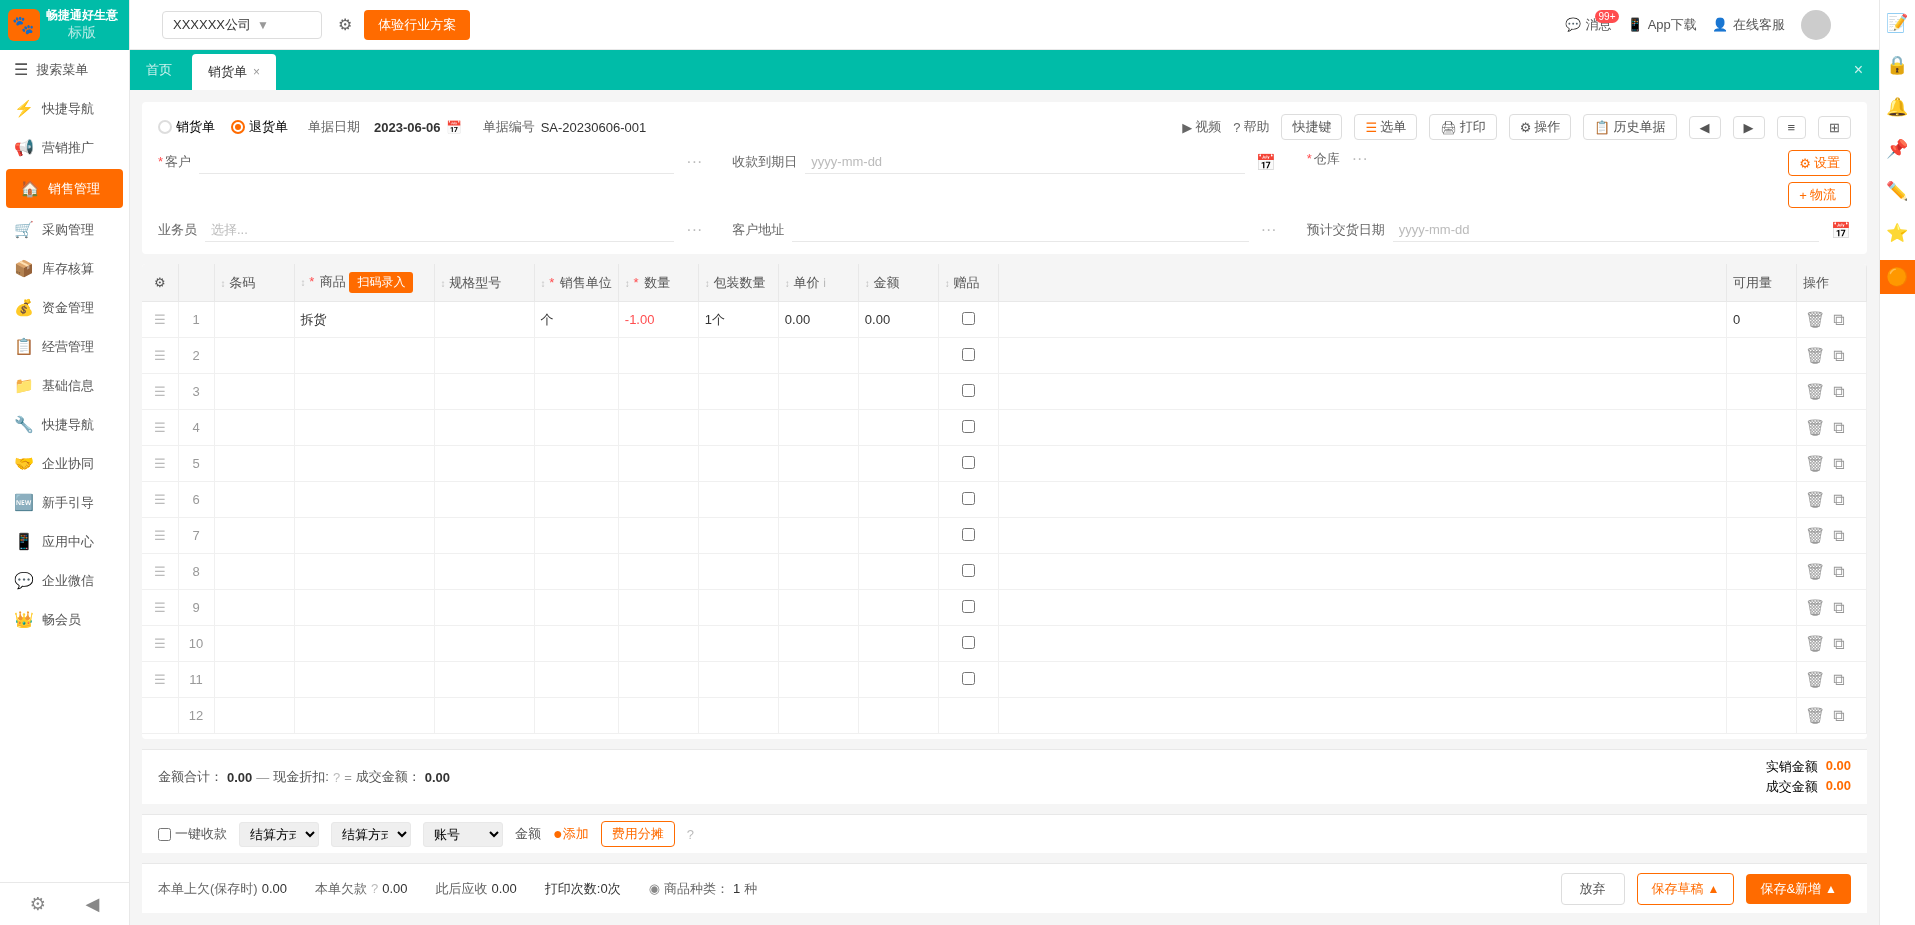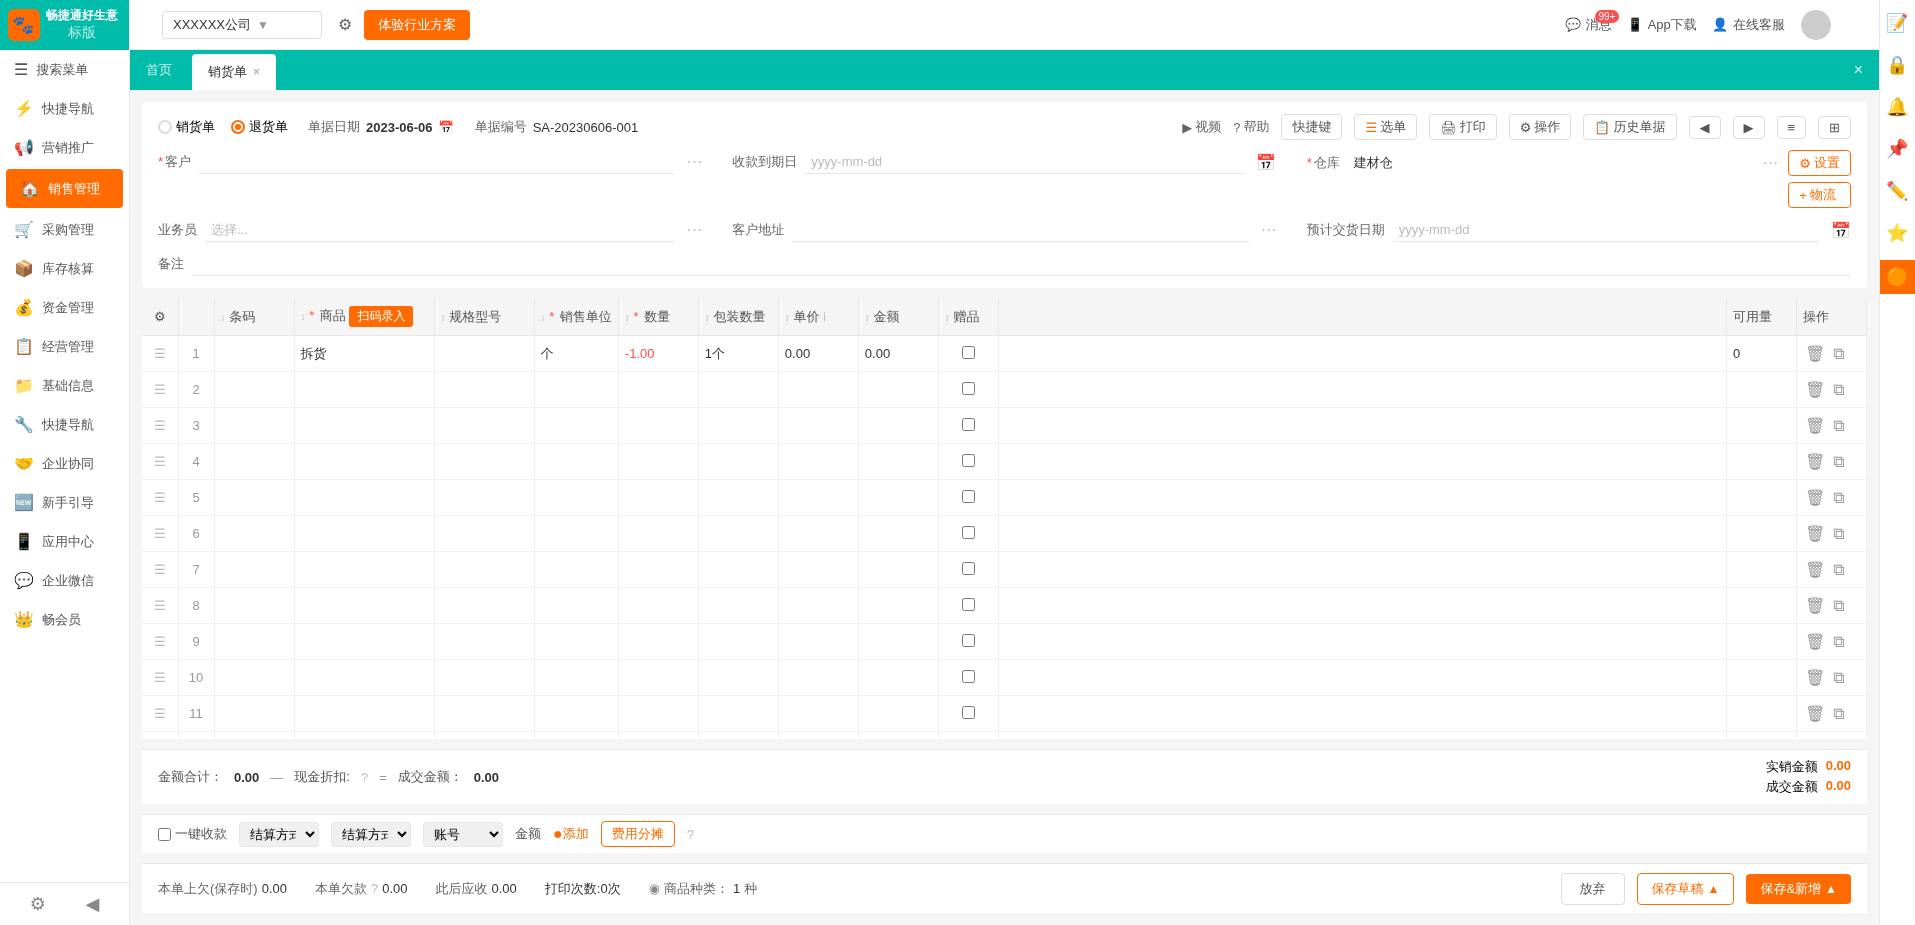--- a/index.html
+++ b/index.html
@@ -47,21 +47,21 @@
 
     
     .form-header { background: #fff; border-radius: 4px; padding: 12px 16px; }
     .form-header-top { display: flex; align-items: center; gap: 20px; margin-bottom: 10px; }
     .radio-group { display: flex; align-items: center; gap: 16px; }
     .radio-item { display: flex; align-items: center; gap: 4px; cursor: pointer; }
     .radio-circle { width: 14px; height: 14px; border-radius: 50%; border: 2px solid #ddd; display: flex; align-items: center; justify-content: center; }
     .radio-circle.checked { border-color: #ff6b00; }
     .radio-circle.checked::after { content: ''; width: 6px; height: 6px; background: #ff6b00; border-radius: 50%; }
     .form-date-label { color: #666; font-size: 13px; }
-    .form-date-value { color: #333; font-weight: bold; }
+    .form-date-value { color: #333; font-weight: bold; margin-left: 8px; }
     .date-icon { color: #00bca8; }
     .form-number-label { color: #666; }
     .form-number-value { color: #333; }
     .header-actions { margin-left: auto; display: flex; align-items: center; gap: 12px; }
     .header-action-link { color: #666; font-size: 13px; cursor: pointer; display: flex; align-items: center; gap: 3px; }
     .header-action-btn { background: #fff; border: 1px solid #ddd; border-radius: 4px; padding: 3px 10px; cursor: pointer; color: #555; font-size: 13px; display: flex; align-items: center; gap: 3px; }
     .field-row { display: flex; align-items: center; gap: 8px; }
     .field-label { color: #666; white-space: nowrap; font-size: 13px; }
     .field-required { color: #ff4d4f; margin-right: 2px; }
     .field-input { flex: 1; border: none; border-bottom: 1px solid #e8e8e8; padding: 4px 6px; color: #333; outline: none; font-size: 13px; min-width: 0; }
@@ -85,21 +85,21 @@
     .th-required { color: #ff4d4f; margin-right: 2px; }
     .scan-btn { background: #ff6b00; color: #fff; border: none; border-radius: 3px; padding: 2px 8px; cursor: pointer; font-size: 12px; }
     .sort-icon { color: #bbb; font-size: 10px; }
     .row-num { color: #999; text-align: center; }
     .qty-red { color: #ff4d4f; }
     .checkbox-cell { text-align: center; }
     .action-cell { display: flex; gap: 4px; }
     .action-btn { background: none; border: none; cursor: pointer; color: #999; font-size: 16px; padding: 2px; }
 
     
-    .bottom-bar { background: #fff; border-top: 1px solid #e8e8e8; padding: 8px 16px; display: flex; align-items: center; gap: 11px; }
+    .bottom-bar { background: #fff; border-top: 1px solid #e8e8e8; padding: 8px 16px; display: flex; align-items: center; gap: 4px; }
     .amount-label { color: #555; }
     .amount-value { color: #333; font-weight: bold; }
     .minus-icon { color: #999; }
     .equals-icon { color: #999; }
     .question-icon { color: #bbb; cursor: pointer; }
     .transaction-amount { color: #333; font-weight: bold; }
 
     .payment-row { background: #fff; border-top: 1px solid #e8e8e8; padding: 6px 16px; display: flex; align-items: center; gap: 12px; }
     .checkbox-label { display: flex; align-items: center; gap: 4px; color: #555; cursor: pointer; }
     .pay-input { border: 1px solid #e8e8e8; border-radius: 3px; padding: 3px 6px; outline: none; width: 80px; }
@@ -325,21 +325,20 @@
           <span class="field-dots">···</span>
         </div>
         <div class="field-row">
           <span class="field-label"><span>收款到期日</span></span>
           <input class="field-input" placeholder="yyyy-mm-dd" style="flex: 1 1 0%;">
           <span class="field-calendar">📅</span>
         </div>
         <div style="display:flex;align-items:flex-start;gap:10px;">
           <div class="field-row" style="flex:1;">
             <span class="field-label"><span class="field-required">*</span><span>仓库</span></span>
-            <span style="flex:1;padding:4px 6px;color:#333;">建材仓</span>
             <span class="field-dots">···</span>
           </div>
           <div class="right-btns">
             <button class="setting-btn">
               <span>⚙</span>
               设置
             </button>
             <button class="logistics-btn">
               <span>+</span> 物流
             </button>
@@ -356,24 +355,20 @@
           <input class="field-input" style="flex: 1 1 0%;">
           <span class="field-dots">···</span>
         </div>
         <div class="field-row">
           <span class="field-label">预计交货日期</span>
           <input class="field-input" placeholder="yyyy-mm-dd" style="flex: 1 1 0%;">
           <span class="field-calendar">📅</span>
         </div>
       </div>
 
-      <div class="note-row" style="margin-top:10px;">
-        <span class="note-label">备注</span>
-        <input class="note-input" style="flex: 1 1 0%;">
-      </div>
     </div>
 
     <div class="table-container">
       <div class="table-wrapper">
         <table>
           <thead>
             <tr>
               <th class="col-settings"><span>⚙</span></th>
               <th class="col-seq"></th>
               <th class="col-barcode">

